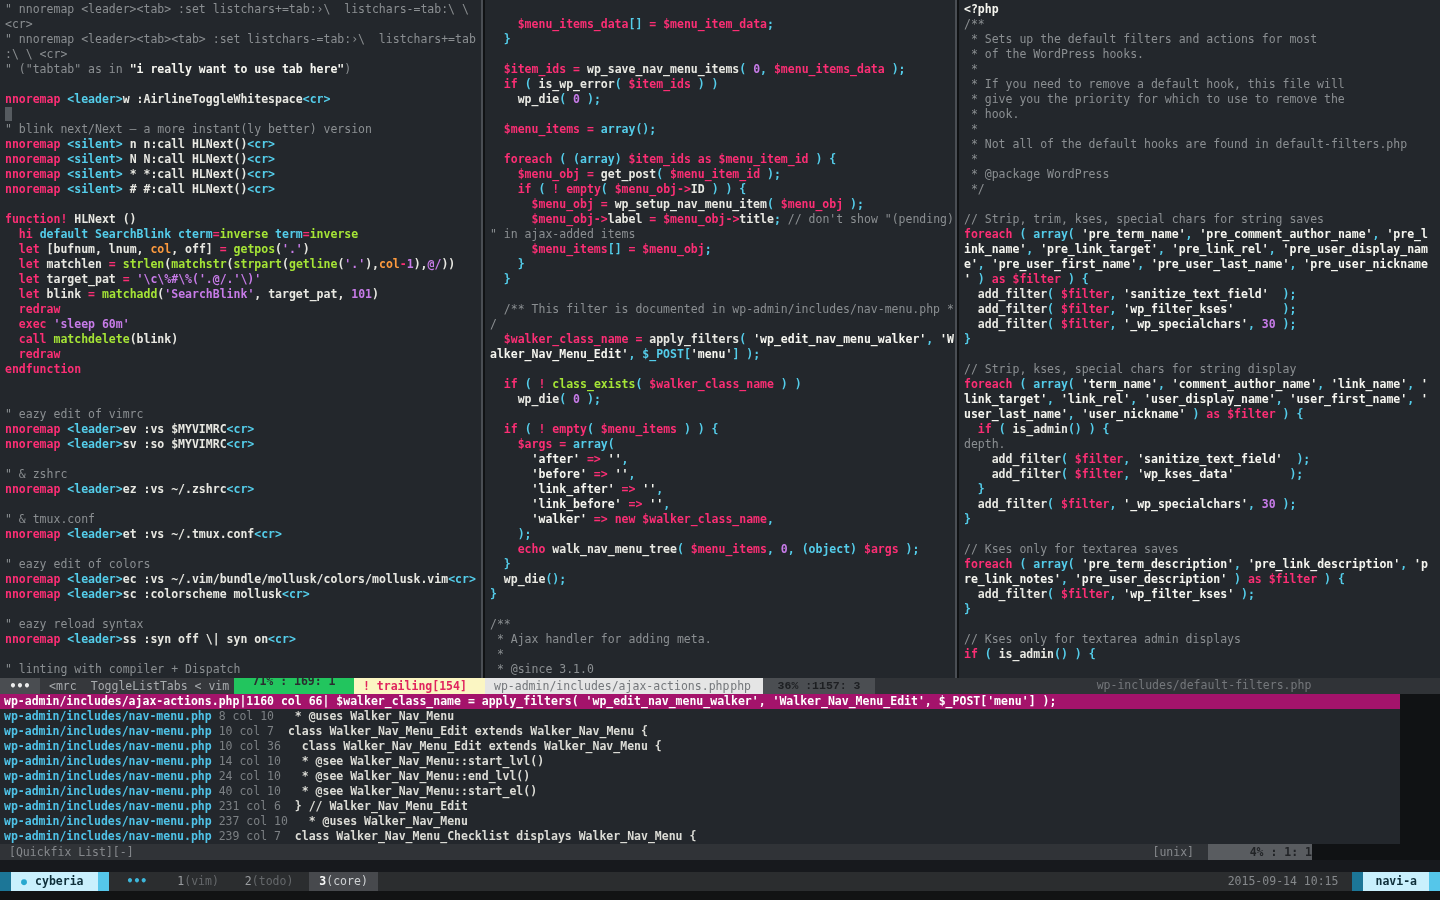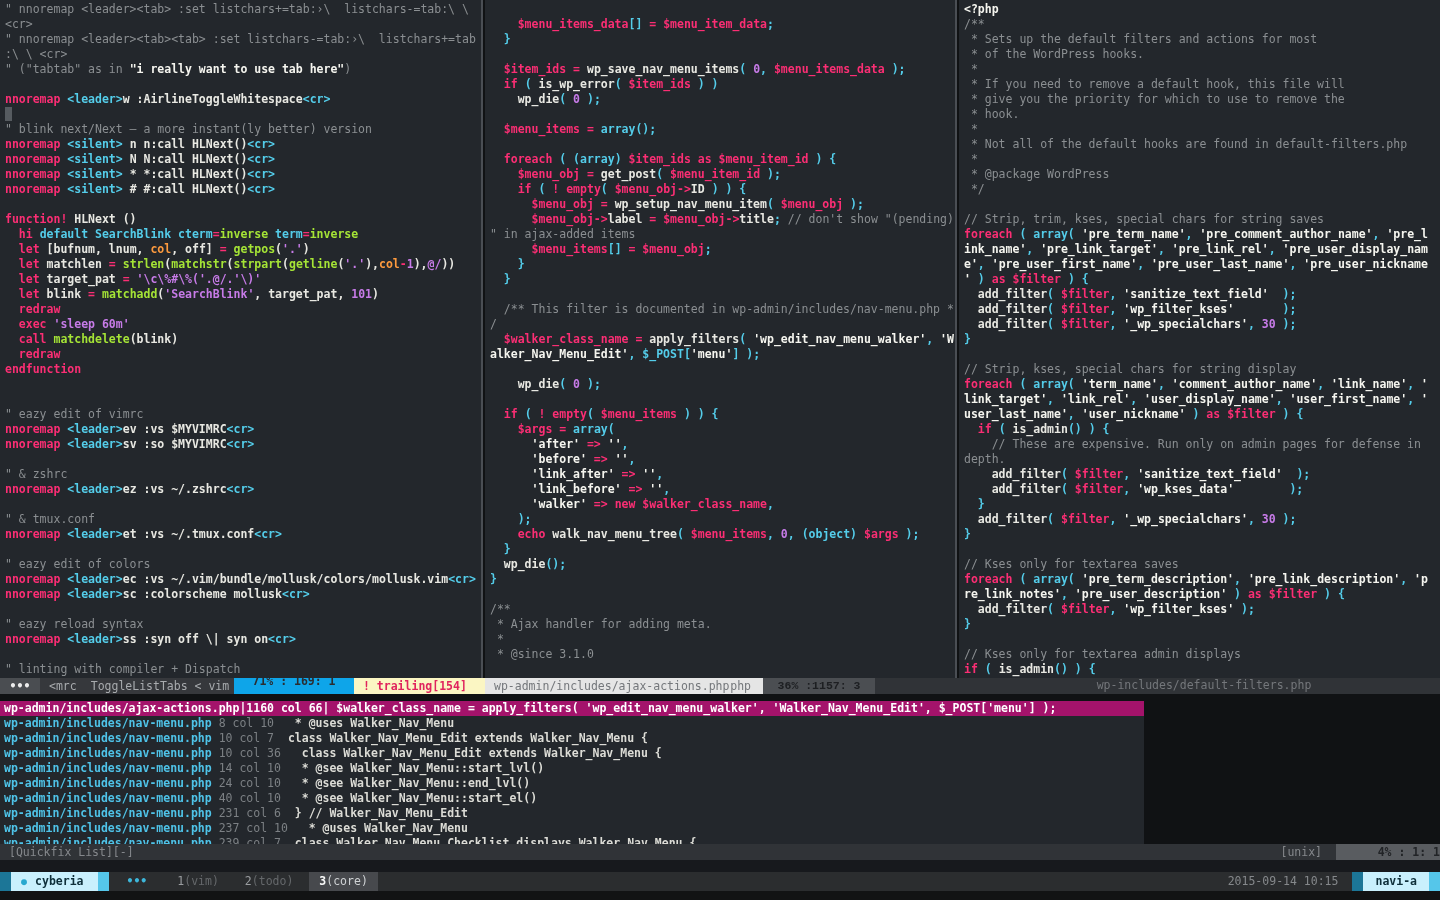--- a/index.html
+++ b/index.html
@@ -20,37 +20,37 @@
   .tk-o{color:#fd9a3e;font-weight:700;}
   .tk-m{color:#8b8f92;}
   .tk-cur{background:#565b60;}
   
   .sl-row{position:absolute;top:678px;left:0;width:1440px;height:16px;}
   .sl{position:absolute;top:0;height:16px;display:flex;align-items:center;overflow:hidden;}
   #sl-left{left:0;width:485px;background:#36383c;}
   .sl-dots{width:40px;height:16px;background:#4a4d51;color:#ececec;text-align:center;font-weight:700;line-height:16px;}
   .sl-file{color:#a8abae;padding-left:9px;}
   .sl-ctx{color:#a8abae;padding-left:14px;flex:1;}
-  .sl-pct-active{width:120px;height:26px;background:#0ea5e9;color:#2b2d30;text-align:center;line-height:16px;font-weight:700;}
+  .sl-pct-active{width:120px;height:26px;background:#22c55e;color:#2b2d30;text-align:center;line-height:16px;font-weight:700;}
   .sl-warn{width:131px;height:16px;background:#fbf6c3;color:#e0245e;line-height:16px;padding-left:9px;box-sizing:border-box;font-weight:700;}
   #sl-mid{left:485px;width:474px;background:#e5e5e5;}
   #sl-right{left:959px;width:481px;background:#303337;flex-direction:column;}
   .sl-file-inactive{color:#74777b;padding-left:9px;flex:1;}
   .sl-ft{color:#74777b;margin-right:12px;}
   .sl-pct{width:112px;height:16px;background:#4b4e52;color:#1d1f22;text-align:center;line-height:16px;font-weight:700;font-family:Liberation Mono, monospace;}
   .gap84{width:84px;height:16px;background:#303337;}
   
-  .qf{position:absolute;top:694px;left:0;width:1144px;height:150px;background:#23272c;overflow:hidden;margin-top:7px;}
+  .qf{position:absolute;top:694px;left:0;width:1400px;height:150px;background:#23272c;overflow:hidden;}
   .qf-selected{height:15px;white-space:pre;background:#a4136b;color:#ffffff;font-weight:700;padding-left:4px;}
   .qf-row{padding-left:4px;}
   .qf-file{color:#4fc3e8;font-weight:700;}
   .qf-pos{color:#7c8084;}
   .qf-text{color:#dcdcd6;font-weight:700;}
   
-  .qf-sl{position:absolute;top:844px;left:0;width:1440px;height:16px;background:#303337;display:flex;align-items:center;}
+  .qf-sl{position:absolute;top:844px;left:0;width:1312px;height:16px;background:#303337;display:flex;align-items:center;}
   .qf-title{color:#85888c;padding-left:9px;flex:1;}
   .qf-unix{color:#85888c;margin-right:14px;}
   .qf-pct{width:104px;height:16px;background:#595c60;color:#212326;text-align:right;line-height:16px;font-weight:700;}
   
   .cmdline{position:absolute;top:860px;left:0;width:1440px;height:12px;background:#17191d;}
   
   .tmux{position:absolute;top:872px;left:0;width:1440px;height:19px;background:#2b2d2f;display:flex;align-items:center;}
   .tm-block-dark{width:11px;height:19px;background:#1c7697;}
   .tm-block-light{width:11px;height:19px;background:#55c6ea;}
   .tm-session{height:19px;background:#c9f0fd;color:#0e2f3a;font-weight:700;display:flex;align-items:center;padding:0 14px 0 10px;}
@@ -138,20 +138,21 @@
       <div class="ln"><span class="tk-m">" in ajax-added items</span></div>
       <div class="ln"><span class="tk-k">      $menu_items</span><span class="tk-c">[]</span><span class="tk-k"> =</span><span class="tk-k"> $menu_obj</span><span class="tk-c">;</span></div>
       <div class="ln"><span class="tk-c">    }</span></div>
       <div class="ln"><span class="tk-c">  }</span></div>
       <div class="ln"></div>
       <div class="ln"><span class="tk-m">  /** This filter is documented in wp-admin/includes/nav-menu.php *</span></div>
       <div class="ln"><span class="tk-m">/</span></div>
       <div class="ln"><span class="tk-k">  $walker_class_name </span><span class="tk-k">=</span><span class="tk-w"> apply_filters</span><span class="tk-c">( </span><span class="tk-s">'wp_edit_nav_menu_walker'</span><span class="tk-c">,</span><span class="tk-s"> 'W</span></div>
       <div class="ln"><span class="tk-s">alker_Nav_Menu_Edit'</span><span class="tk-c">,</span><span class="tk-c"> $_POST</span><span class="tk-c">[</span><span class="tk-s">'menu'</span><span class="tk-c">]</span><span class="tk-c"> );</span></div>
       <div class="ln"></div>
+      <div class="ln"><span class="tk-k">  if </span><span class="tk-c">( </span><span class="tk-k">! </span><span class="tk-g">class_exists</span><span class="tk-c">( </span><span class="tk-k">$walker_class_name</span><span class="tk-c"> ) )</span></div>
       <div class="ln"><span class="tk-w">    wp_die</span><span class="tk-c">( </span><span class="tk-p">0</span><span class="tk-c"> );</span></div>
       <div class="ln"></div>
       <div class="ln"><span class="tk-k">  if </span><span class="tk-c">( </span><span class="tk-k">! </span><span class="tk-k">empty</span><span class="tk-c">( </span><span class="tk-k">$menu_items</span><span class="tk-c"> ) ) {</span></div>
       <div class="ln"><span class="tk-k">    $args </span><span class="tk-k">=</span><span class="tk-c"> array(</span></div>
       <div class="ln"><span class="tk-s">      'after'</span><span class="tk-k"> =&gt;</span><span class="tk-s"> ''</span><span class="tk-c">,</span></div>
       <div class="ln"><span class="tk-s">      'before'</span><span class="tk-k"> =&gt;</span><span class="tk-s"> ''</span><span class="tk-c">,</span></div>
       <div class="ln"><span class="tk-s">      'link_after'</span><span class="tk-k"> =&gt;</span><span class="tk-s"> ''</span><span class="tk-c">,</span></div>
       <div class="ln"><span class="tk-s">      'link_before'</span><span class="tk-k"> =&gt;</span><span class="tk-s"> ''</span><span class="tk-c">,</span></div>
       <div class="ln"><span class="tk-s">      'walker'</span><span class="tk-k"> =&gt; new</span><span class="tk-k"> $walker_class_name</span><span class="tk-c">,</span></div>
       <div class="ln"><span class="tk-c">    );</span></div>
@@ -188,21 +189,20 @@
       <div class="ln"><span class="tk-w">  add_filter</span><span class="tk-c">( </span><span class="tk-k">$filter</span><span class="tk-c">,</span><span class="tk-s"> 'sanitize_text_field'</span><span class="tk-c">  );</span></div>
       <div class="ln"><span class="tk-w">  add_filter</span><span class="tk-c">( </span><span class="tk-k">$filter</span><span class="tk-c">,</span><span class="tk-s"> 'wp_filter_kses'</span><span class="tk-c">       );</span></div>
       <div class="ln"><span class="tk-w">  add_filter</span><span class="tk-c">( </span><span class="tk-k">$filter</span><span class="tk-c">,</span><span class="tk-s"> '_wp_specialchars'</span><span class="tk-c">,</span><span class="tk-p"> 30</span><span class="tk-c"> );</span></div>
       <div class="ln"><span class="tk-c">}</span></div>
       <div class="ln"></div>
       <div class="ln"><span class="tk-m">// Strip, kses, special chars for string display</span></div>
       <div class="ln"><span class="tk-k">foreach </span><span class="tk-c">( array( </span><span class="tk-s">'term_name'</span><span class="tk-c">,</span><span class="tk-s"> 'comment_author_name'</span><span class="tk-c">,</span><span class="tk-s"> 'link_name'</span><span class="tk-c">,</span><span class="tk-s"> '</span></div>
       <div class="ln"><span class="tk-s">link_target'</span><span class="tk-c">,</span><span class="tk-s"> 'link_rel'</span><span class="tk-c">,</span><span class="tk-s"> 'user_display_name'</span><span class="tk-c">,</span><span class="tk-s"> 'user_first_name'</span><span class="tk-c">,</span><span class="tk-s"> '</span></div>
       <div class="ln"><span class="tk-s">user_last_name'</span><span class="tk-c">,</span><span class="tk-s"> 'user_nickname'</span><span class="tk-c"> ) </span><span class="tk-k">as</span><span class="tk-k"> $filter</span><span class="tk-c"> ) {</span></div>
       <div class="ln"><span class="tk-k">  if </span><span class="tk-c">( </span><span class="tk-w">is_admin</span><span class="tk-c">() ) {</span></div>
-      <div class="ln"><span class="tk-m">    // These are expensive. Run only on admin pages for defense in</span></div>
       <div class="ln"><span class="tk-m">depth.</span></div>
       <div class="ln"><span class="tk-w">    add_filter</span><span class="tk-c">( </span><span class="tk-k">$filter</span><span class="tk-c">,</span><span class="tk-s"> 'sanitize_text_field'</span><span class="tk-c">  );</span></div>
       <div class="ln"><span class="tk-w">    add_filter</span><span class="tk-c">( </span><span class="tk-k">$filter</span><span class="tk-c">,</span><span class="tk-s"> 'wp_kses_data'</span><span class="tk-c">        );</span></div>
       <div class="ln"><span class="tk-c">  }</span></div>
       <div class="ln"><span class="tk-w">  add_filter</span><span class="tk-c">( </span><span class="tk-k">$filter</span><span class="tk-c">,</span><span class="tk-s"> '_wp_specialchars'</span><span class="tk-c">,</span><span class="tk-p"> 30</span><span class="tk-c"> );</span></div>
       <div class="ln"><span class="tk-c">}</span></div>
       <div class="ln"></div>
       <div class="ln"><span class="tk-m">// Kses only for textarea saves</span></div>
       <div class="ln"><span class="tk-k">foreach </span><span class="tk-c">( array( </span><span class="tk-s">'pre_term_description'</span><span class="tk-c">,</span><span class="tk-s"> 'pre_link_description'</span><span class="tk-c">,</span><span class="tk-s"> 'p</span></div>
       <div class="ln"><span class="tk-s">re_link_notes'</span><span class="tk-c">,</span><span class="tk-s"> 'pre_user_description'</span><span class="tk-c"> ) </span><span class="tk-k">as</span><span class="tk-k"> $filter</span><span class="tk-c"> ) {</span></div>

